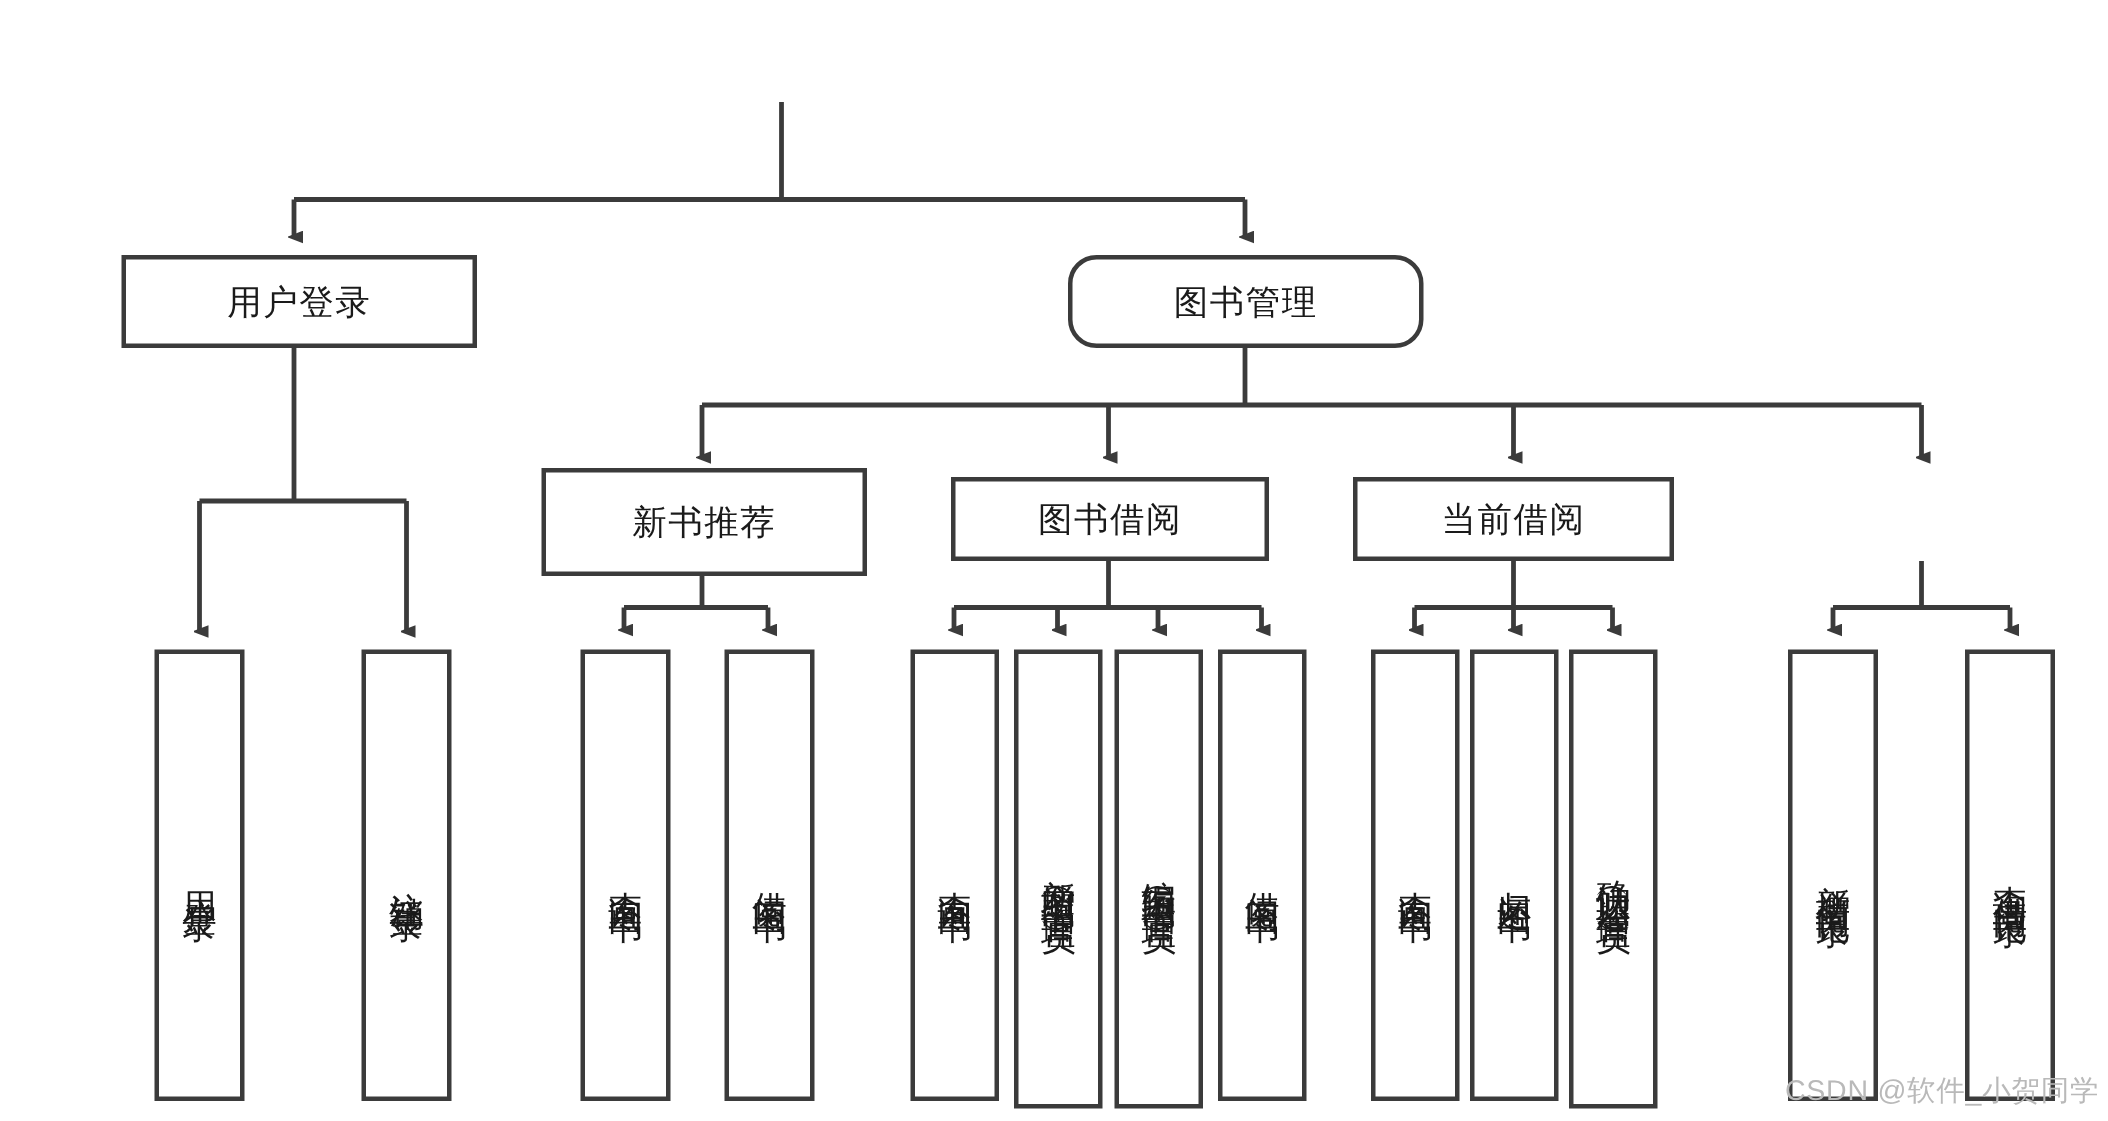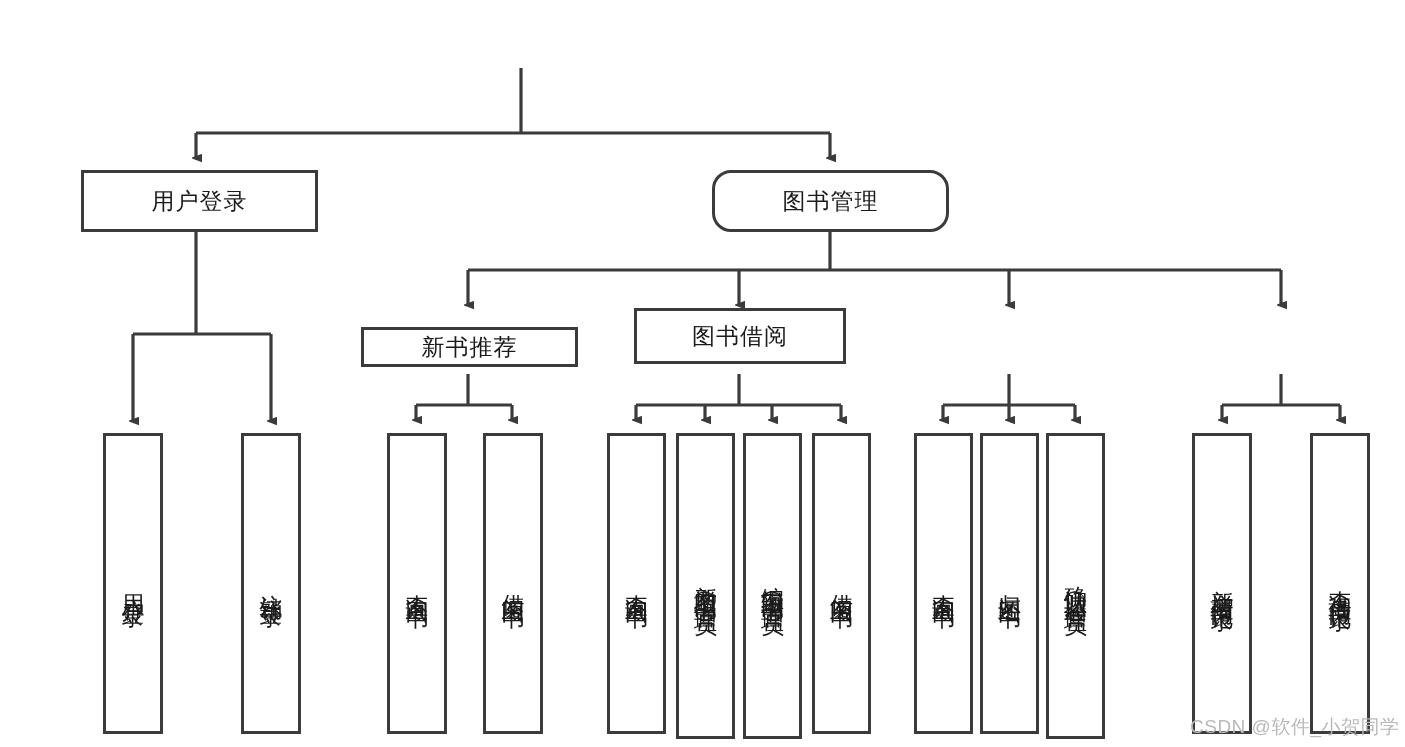--- a/index.html
+++ b/index.html
@@ -118,25 +118,28 @@
   </svg>
 
 
   <div class="node horiz" style="left:81px; top:170px; width:237px; height:62px;">
     <span>用户登录</span>
   </div>
   <div class="node horiz" style="left:712px; top:170px; width:237px; height:62px;border-radius:19px;">
     <span>图书管理</span>
   </div>
 
-  <div class="node horiz" style="left:361px; top:327px; width:217px; height:40px;">
+  <div class="node horiz" style="left:361px; top:312px; width:217px; height:72px;">
     <span>新书推荐</span>
   </div>
-  <div class="node horiz" style="left:634px; top:308px; width:212px; height:56px;">
+  <div class="node horiz" style="left:634px; top:318px; width:212px; height:56px;">
     <span>图书借阅</span>
+  </div>
+  <div class="node horiz" style="left:902px; top:318px; width:214px; height:56px;">
+    <span>当前借阅</span>
   </div>
 
   <div class="node vert" style="left:103px; top:433px; width:60px; height:301px;">
     <span class="vtext">用户登录</span>
   </div>
   <div class="node vert" style="left:241px; top:433px; width:60px; height:301px;">
     <span class="vtext">注销登录</span>
   </div>
 
   <div class="node vert" style="left:387px; top:433px; width:60px; height:301px;">

